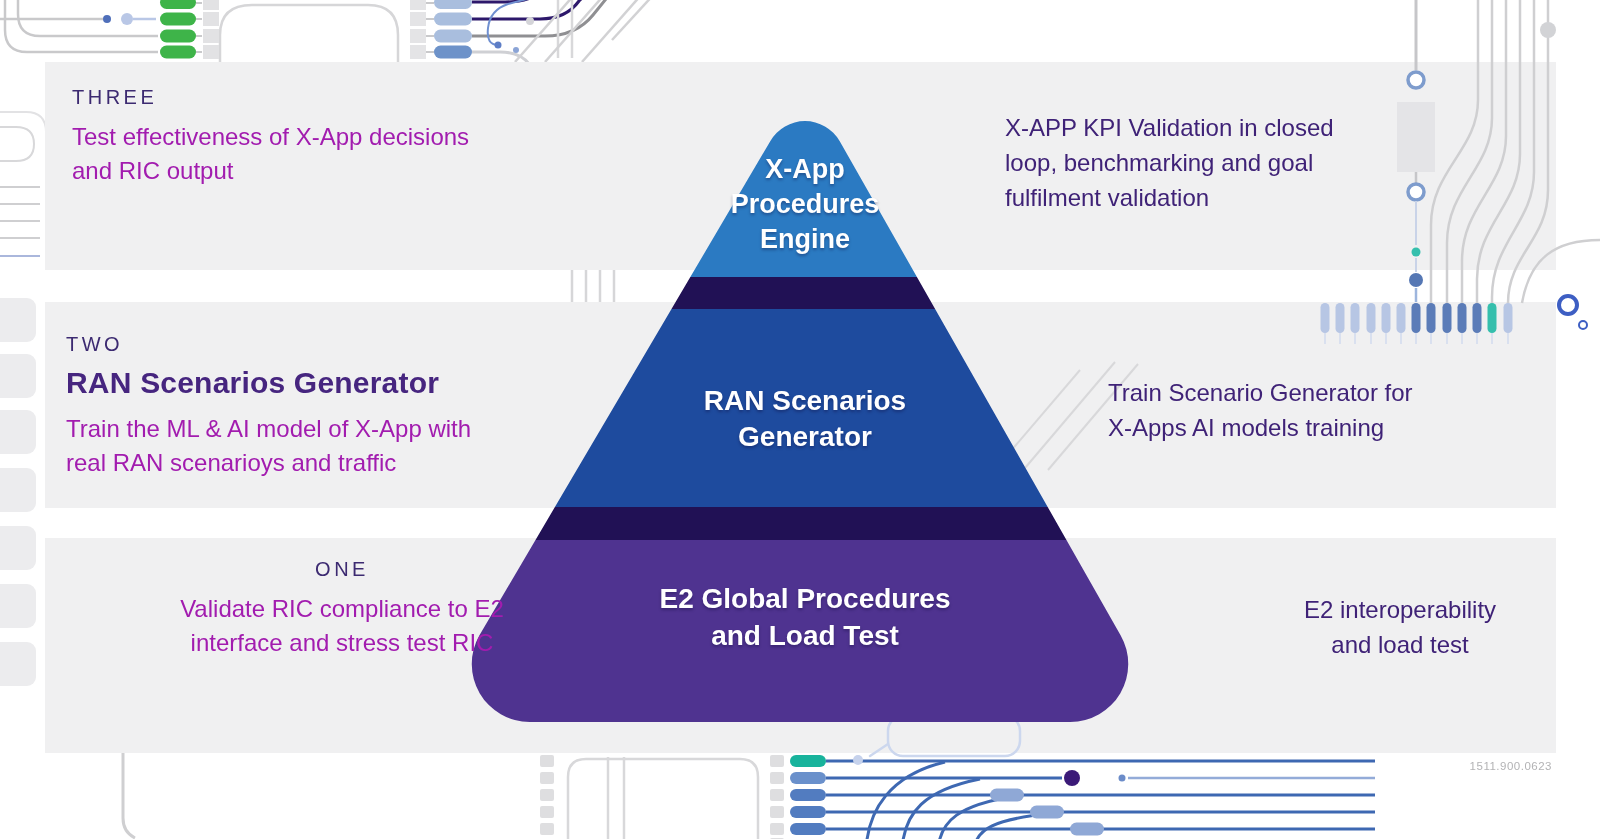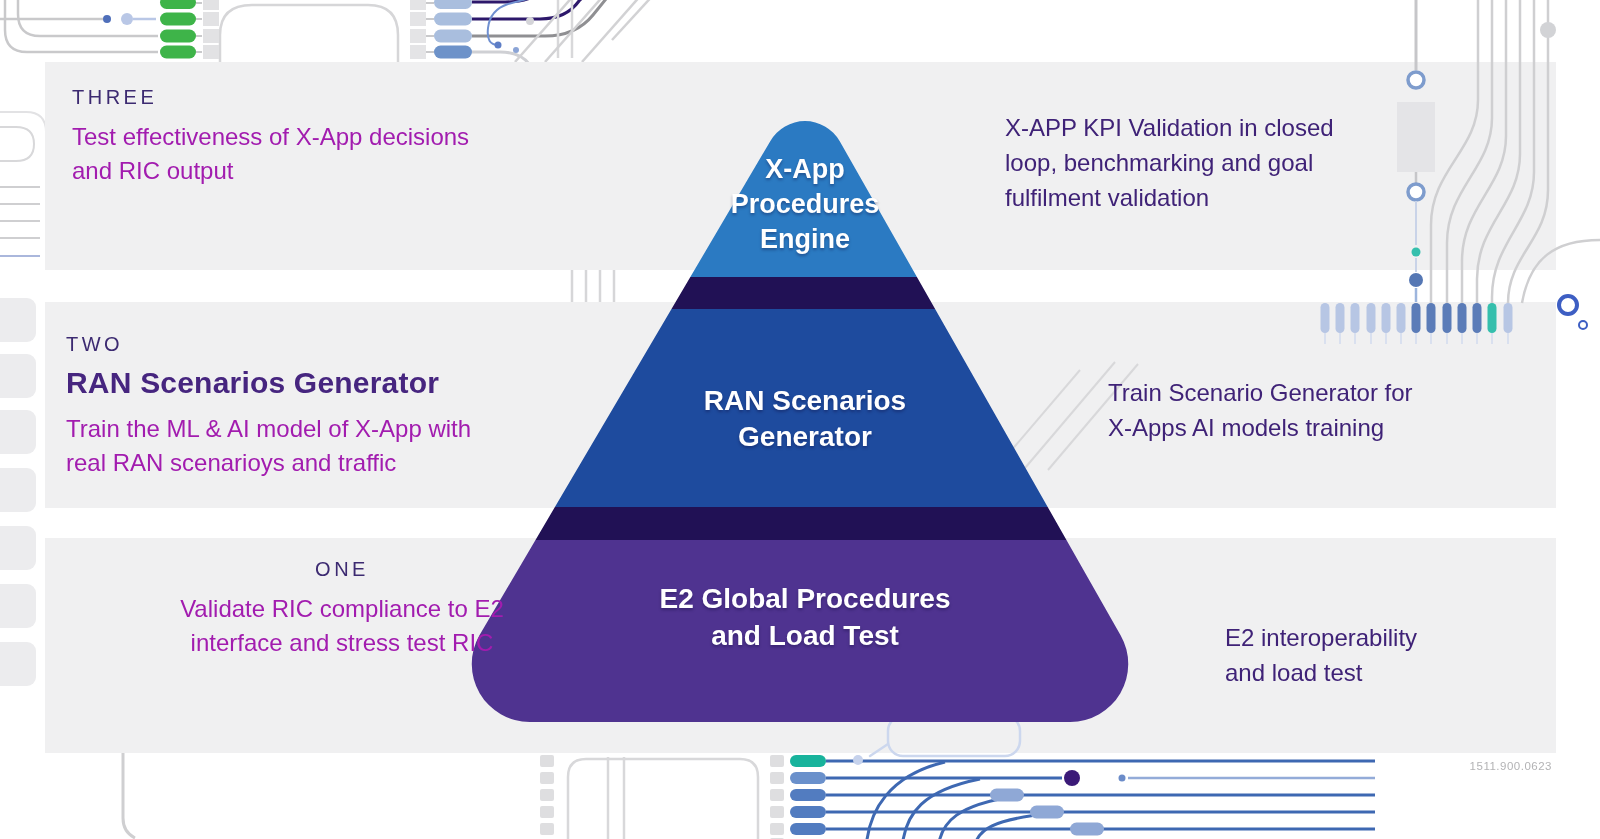--- a/index.html
+++ b/index.html
@@ -291,16 +291,16 @@
   <div class="num">ONE</div>
   <div class="desc">Validate RIC compliance to E2
 interface and stress test RIC</div>
 </div>
 
 <div class="note" style="left:985px;top:110px;width:420px;">X-APP KPI Validation in closed
 loop, benchmarking and goal
 fulfilment validation</div>
 <div class="note" style="left:1088px;top:375px;width:400px;">Train Scenario Generator for
 X-Apps AI models training</div>
-<div class="note" style="left:1205px;top:620px;width:350px;">E2 interoperability
+<div class="note" style="left:1205px;top:592px;width:350px;text-align:center;">E2 interoperability
 and load test</div>
 
 <div class="footer-code">1511.900.0623</div>
 
 </body></html>

